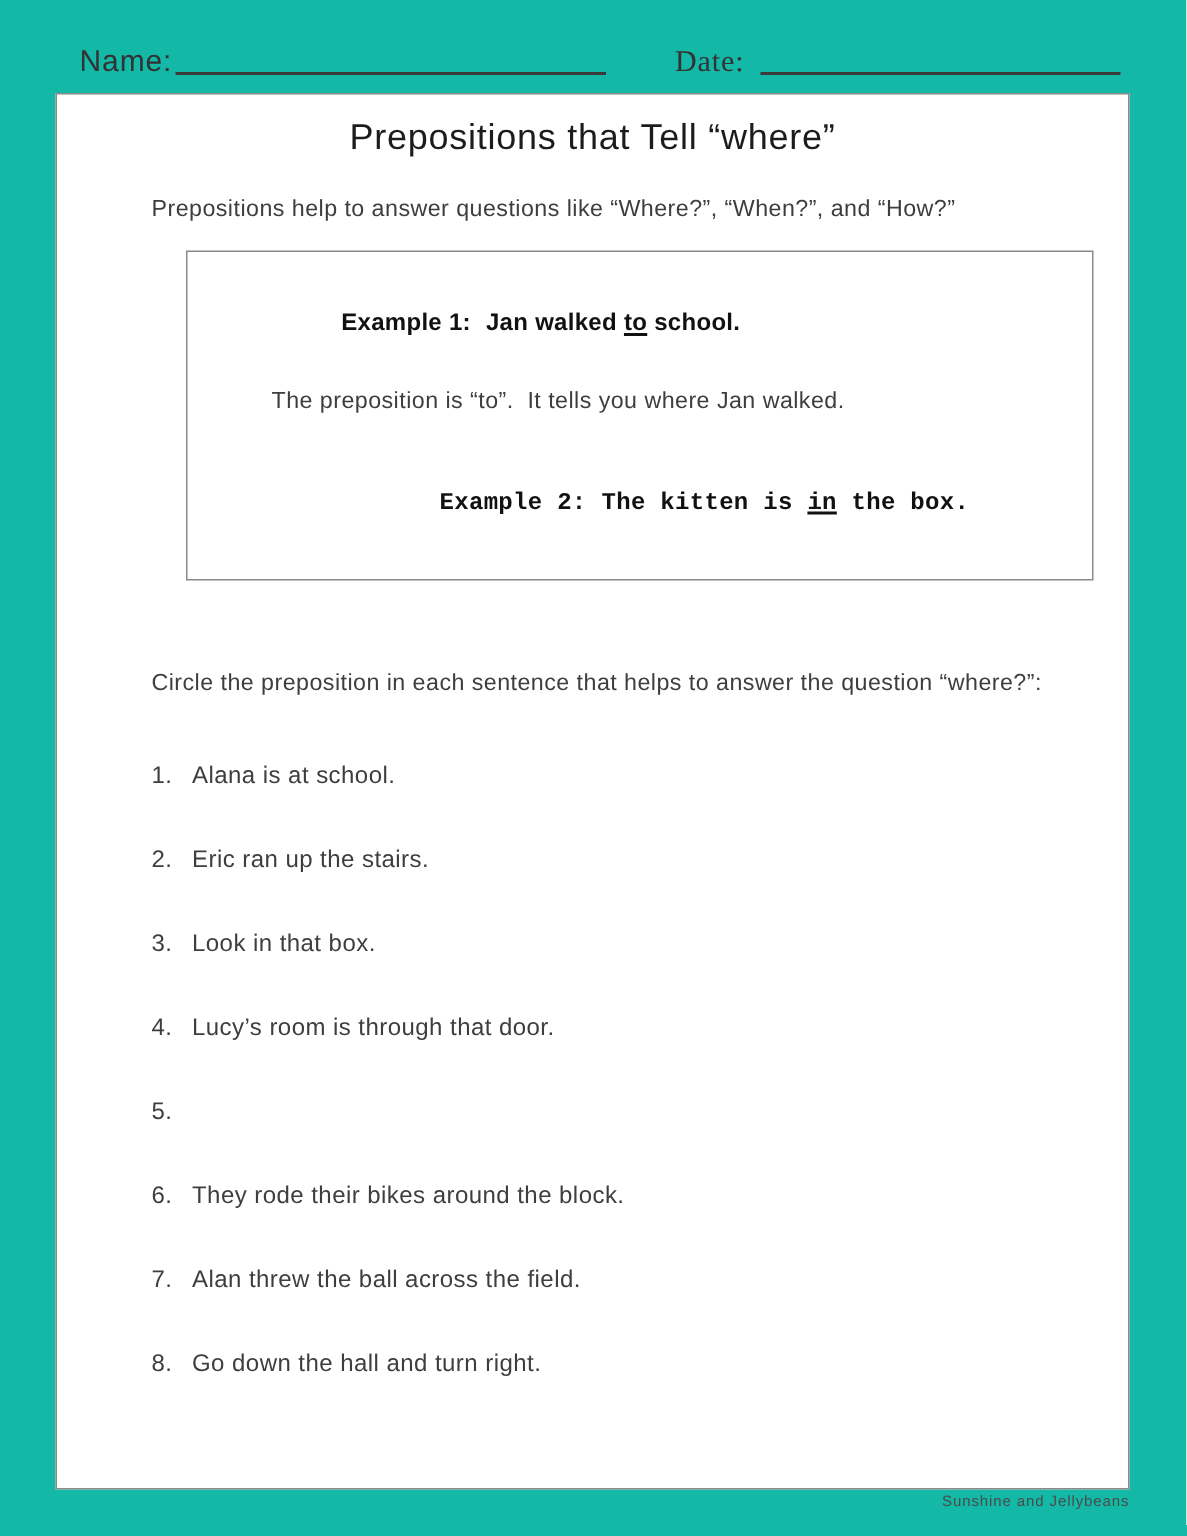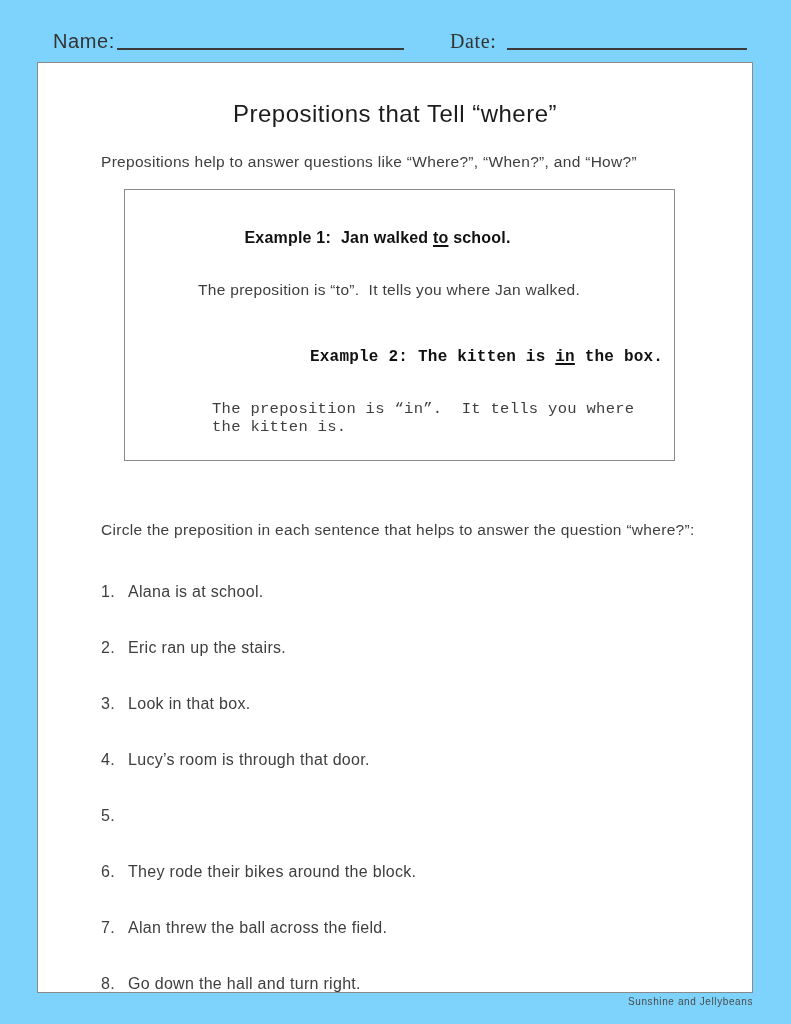--- a/index.html
+++ b/index.html
@@ -5,21 +5,21 @@
   * { margin: 0; padding: 0; box-sizing: border-box; }
   html, body {
     width: 791px; height: 1024px;
     background: #ffffff;
     font-family: "Liberation Sans", "DejaVu Sans", sans-serif;
     color: #3d3d3d;
   }
   .page {
     position: relative;
     width: 791px; height: 1024px;
-    background: #7dd3fc;
+    background: #14b8a6;
     overflow: hidden;
   }
 
   
   .header-row { position: absolute; top: 24px; left: 0; width: 791px; height: 32px; }
   .name-label {
     position: absolute; left: 53px; top: 6px;
     font-size: 20px; color: #333333; letter-spacing: 0.6px;
   }
   .name-line {
@@ -36,40 +36,40 @@
   }
 
   
   .worksheet-box {
     position: absolute; left: 37px; top: 62px;
     width: 716px; height: 931px;
     border: 1px solid #8a8a8a;
     background: #ffffff;
   }
   .page-title {
-    margin-top: 37px;
+    margin-top: 15px;
     text-align: center;
     font-size: 24px;
     color: #1c1c1c;
     letter-spacing: 0.5px;
   }
   .intro-text {
     margin: 25px 0 0 63px;
     font-size: 15.5px;
     color: #3e3e3e;
     letter-spacing: 0.3px;
     white-space: pre-wrap;
   }
 
   
   .example-box {
     margin: 18px 0 0 86px;
-    width: 551px;
+    width: 605px;
     border: 1px solid #8a8a8a;
-    padding: 21px 10px 24px 73px;
+    padding: 21px 10px 24px 56px;
   }
   .ex-heading {
     font-weight: bold;
     font-size: 16px;
     color: #111111;
     letter-spacing: 0.2px;
     white-space: pre-wrap;
   }
   .ex-heading .ex-label { margin-right: 10px; }
   .ex-heading .prep { text-decoration: underline; text-decoration-thickness: 1.5px; text-underline-offset: 2px; }
@@ -137,21 +137,20 @@
         <div class="ex-heading">
           <span class="ex-label">Example 1:</span><span>Jan walked </span><span class="prep">to</span><span> school.</span>
         </div>
         <div class="ex-explanation">The preposition is “to”.  It tells you where Jan walked.</div>
       </div>
 
       <div class="ex-block-2">
         <div class="ex-heading">
           <span class="ex-label">Example 2:</span><span>The kitten is </span><span class="prep">in</span><span> the box.</span>
         </div>
-        <div class="ex-explanation">The preposition is “in”.  It tells you where the kitten is.</div>
       </div>
 
     </div>
 
     <div class="instructions-text">Circle the preposition in each sentence that helps to answer the question “where?”:</div>
 
     <div class="sentence-list">
       <div class="sentence-row">
         <span class="sentence-number">1.</span>
         <span class="sentence-text">Alana is at school.</span>

